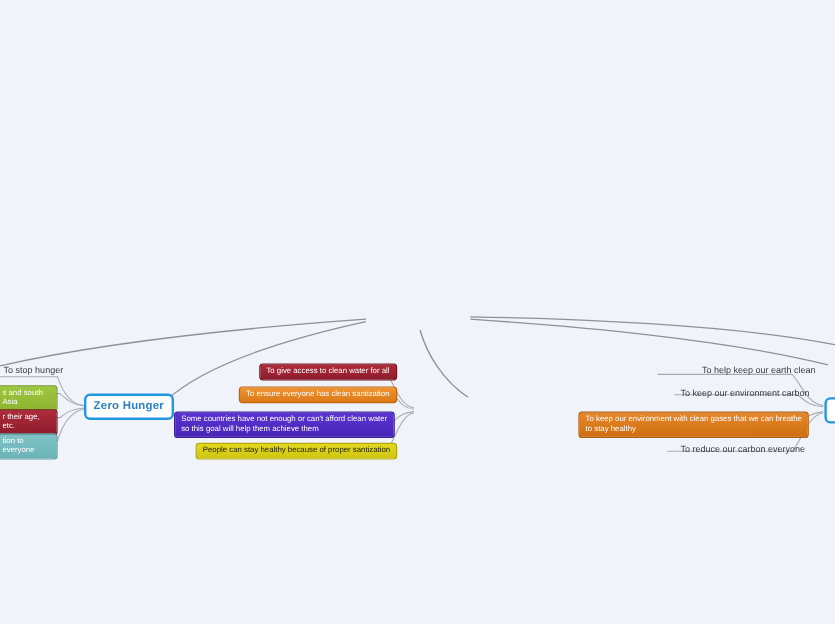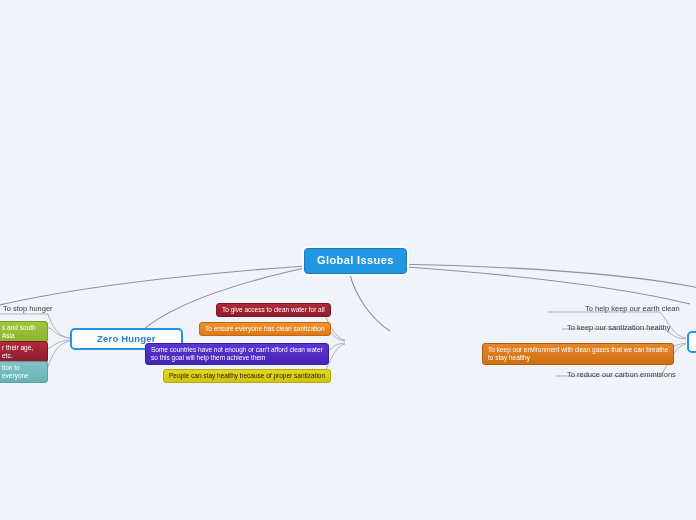--- a/index.html
+++ b/index.html
@@ -44,21 +44,21 @@
 
   
   .branch {
     background: #ffffff;
     border: 2px solid #2196e3;
     border-radius: 5px;
     color: #2b7fc4;
     font-weight: bold;
     font-size: 9.5px;
     letter-spacing: .2px;
-    padding: 0 25px;
+    padding: 0 6px;
     height: 22px;
   }
 
   
   .leaf-plain {
     color: #3b3b3b;
     font-size: 7.5px;
     padding: 0 3px;
     height: 12px;
     background: transparent;
@@ -134,23 +134,20 @@
       <path d="M345,343 C334,344 332,348 328,351 L322,351"></path>
       <path d="M345,344 C334,346 330,364 324,373 L318,376"></path>
 
       <path d="M686,338 C672,336 668,320 660,312 L548,312"></path>
       <path d="M686,339 C672,338 670,332 664,329 L562,329"></path>
       <path d="M686,343 C672,345 670,350 664,353 L660,353"></path>
       <path d="M686,344 C672,347 668,368 660,376 L556,376"></path>
     </g>
   </svg>
 
-  <div class="node root" style="left:304px; top:248px;">
-    <span>Global Issues</span>
-  </div>
 
   <div class="node branch" style="left:70px; top:328px;">
     <span>Zero Hunger</span>
   </div>
 
   <div class="node leaf-plain" style="left:0px; top:303px;">
     <span>To stop hunger</span>
   </div>
 
   <div class="node leaf-fill fill-green" style="left:-4px; top:321px; width:52px;">
@@ -185,25 +182,25 @@
 
   <div class="node branch" style="left:687px; top:331px; width:30px;">
     <span></span>
   </div>
 
   <div class="node leaf-plain" style="left:582px; top:303px;">
     <span>To help keep our earth clean</span>
   </div>
 
   <div class="node leaf-plain" style="left:564px; top:322px;">
-    <span>To keep our santization healthy</span>
+    <span>To keep our environment carbon</span>
   </div>
 
   <div class="node leaf-fill fill-orange-dark" style="left:482px; top:343px;">
     <span>To keep our environment with clean gases that we can breathe
 to stay healthy</span>
   </div>
 
   <div class="node leaf-plain" style="left:564px; top:369px;">
-    <span>To reduce our carbon emmisions</span>
+    <span>To reduce our carbon everyone</span>
   </div>
 
 </div>
 
 </body></html>

